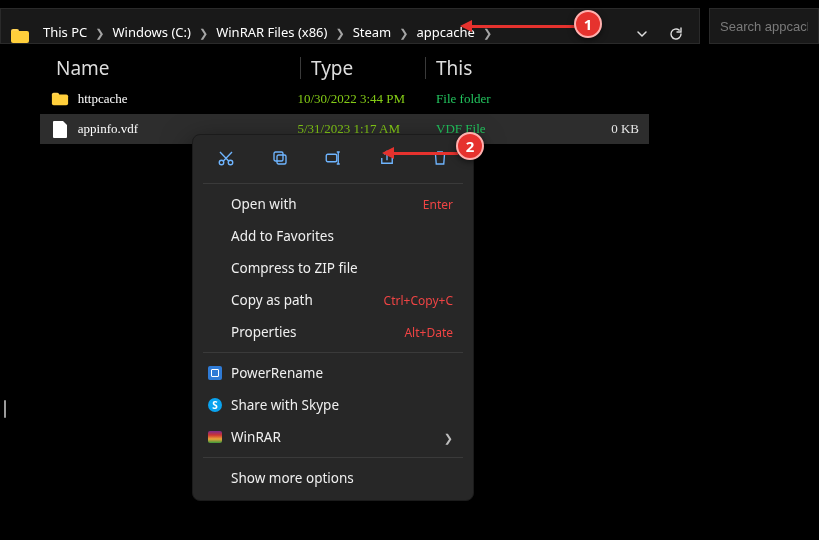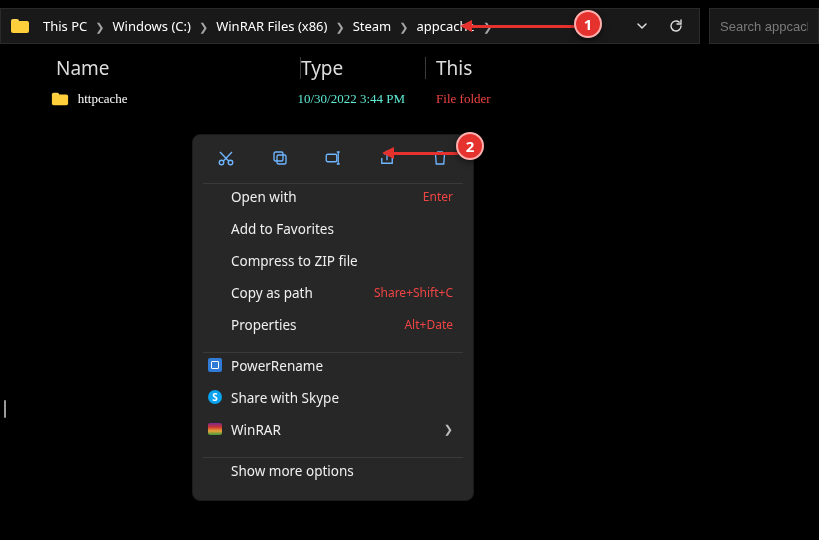--- a/index.html
+++ b/index.html
@@ -11,21 +11,21 @@
   overflow: hidden;
   position: relative;
 }
 
 
 .address-bar {
   position: absolute; left: 0; top: 8px;
   width: 700px; height: 36px;
   background: #191919;
   border: 1px solid #2a2a2a;
-  display: flex; align-items: center;
+  display: flex; align-items: flex-end;
   padding: 0 8px;
 }
 .address-bar .folder-icon { margin-right: 10px; margin-left: 2px; }
 .folder-glyph {
   width: 18px; height: 14px; display: block; position: relative;
 }
 .folder-glyph::before {
   content: ""; position: absolute; left: 0; top: 0;
   width: 8px; height: 3px; background: #ffd254;
   border-radius: 2px 2px 0 0;
@@ -59,36 +59,36 @@
 
 
 .headers {
   position: absolute; left: 40px; top: 54px; right: 0;
   height: 28px;
   display: flex; align-items: center;
   color: #ddd; font-size: 19px;
 }
 .col-name { width: 260px; padding-left: 16px; }
 .col-date { width: 140px; border-left: 1px solid #3a3a3a; padding-left: 10px; height: 22px; display:flex; align-items:center;}
-.col-type { width: 125px; border-left: 1px solid #3a3a3a; height: 22px; display:flex; align-items:center;}
+.col-type { width: 125px; border-left: 1px solid #3a3a3a; padding-left: 10px; height: 22px; display:flex; align-items:center;}
 .col-size { width: 90px; border-left: 1px solid #3a3a3a; padding-left: 10px; height: 22px; display:flex; align-items:center;}
 
 
 .file-rows { position: absolute; left: 40px; top: 84px; right: 170px; }
 .row {
   display: flex; align-items: center;
   height: 30px;
   padding-left: 8px;
   font-family: Liberation Serif, serif;
 }
 .row.selected { background: #2d2d2d; }
 .row .icon-cell { width: 24px; display: flex; justify-content: center; }
 .row .name-cell { width: 228px; padding-left: 6px; }
-.row .date-cell { width: 140px; color: #5eead4; }
-.row .type-cell { width: 125px; color: #ef4444; }
+.row .date-cell { width: 140px; color: #84cc16; }
+.row .type-cell { width: 125px; color: #22c55e; }
 .row .size-cell { width: 90px; color: #e6e6e6; text-align: right; padding-right: 10px;}
 
 .file-glyph {
   width: 14px; height: 17px; background: #fff; position: relative; border-radius: 1px;
 }
 .file-glyph::after {
   content:""; position:absolute; right:0; top:0; width:0;height:0;
   border-left: 4px solid transparent; border-top: 4px solid #2d2d2d;
 }
 
@@ -105,21 +105,21 @@
 .ctx-icons {
   display: flex; justify-content: space-between;
   padding: 6px 16px 10px 16px;
 }
 .ctx-icon {
   width: 22px; height: 22px; display:flex; align-items:center; justify-content:center;
   color: #6fb5ff; cursor: pointer;
 }
 .ctx-sep { height: 1px; background: #3a3a3a; margin: 4px 4px; }
 .ctx-item {
-  display: flex; align-items: flex-start;
+  display: flex; align-items: center;
   height: 32px; padding: 0 14px 0 32px;
   color: #f0f0f0; font-size: 13.5px;
   border-radius: 4px; cursor: default;
   position: relative;
 }
 .ctx-item.with-icon { padding-left: 32px; }
 .ctx-item .ci-icon {
   position: absolute; left: 8px; width: 16px; height: 16px;
   display:flex; align-items:center; justify-content:center;
 }
@@ -200,20 +200,29 @@
 <div class="file-rows">
   <div class="row">
     <span class="icon-cell">
         <span class="folder-glyph" style="transform:scale(0.9)"></span>
       </span>
     <span class="name-cell">httpcache</span>
     <span class="date-cell">10/30/2022 3:44 PM</span>
     <span class="type-cell">File folder</span>
     <span class="size-cell"></span>
   </div>
+  <div class="row selected">
+    <span class="icon-cell">
+        <span class="file-glyph"></span>
+      </span>
+    <span class="name-cell">appinfo.vdf</span>
+    <span class="date-cell">5/31/2023 1:17 AM</span>
+    <span class="type-cell">VDF File</span>
+    <span class="size-cell">0 KB</span>
+  </div>
 </div>
 
 <div class="sidebar-edge"></div>
 
 <div class="ctx">
   <div class="ctx-icons">
     <span class="ctx-icon">
       <svg width="18" height="18" viewBox="0 0 24 24" fill="none" stroke="#6fb5ff" stroke-width="1.8">
           <circle cx="6" cy="18" r="3"></circle>
           <circle cx="18" cy="18" r="3"></circle>
@@ -254,21 +263,21 @@
     <span class="accel">Enter</span>
   </div>
   <div class="ctx-item">
     <span>Add to Favorites</span>
   </div>
   <div class="ctx-item">
     <span>Compress to ZIP file</span>
   </div>
   <div class="ctx-item">
     <span>Copy as path</span>
-    <span class="accel">Share+Shift+C</span>
+    <span class="accel">Ctrl+Copy+C</span>
   </div>
   <div class="ctx-item">
     <span>Properties</span>
     <span class="accel">Alt+Date</span>
   </div>
 
   <div class="ctx-sep"></div>
 
   <div class="ctx-item with-icon">
     <span class="ci-icon">

